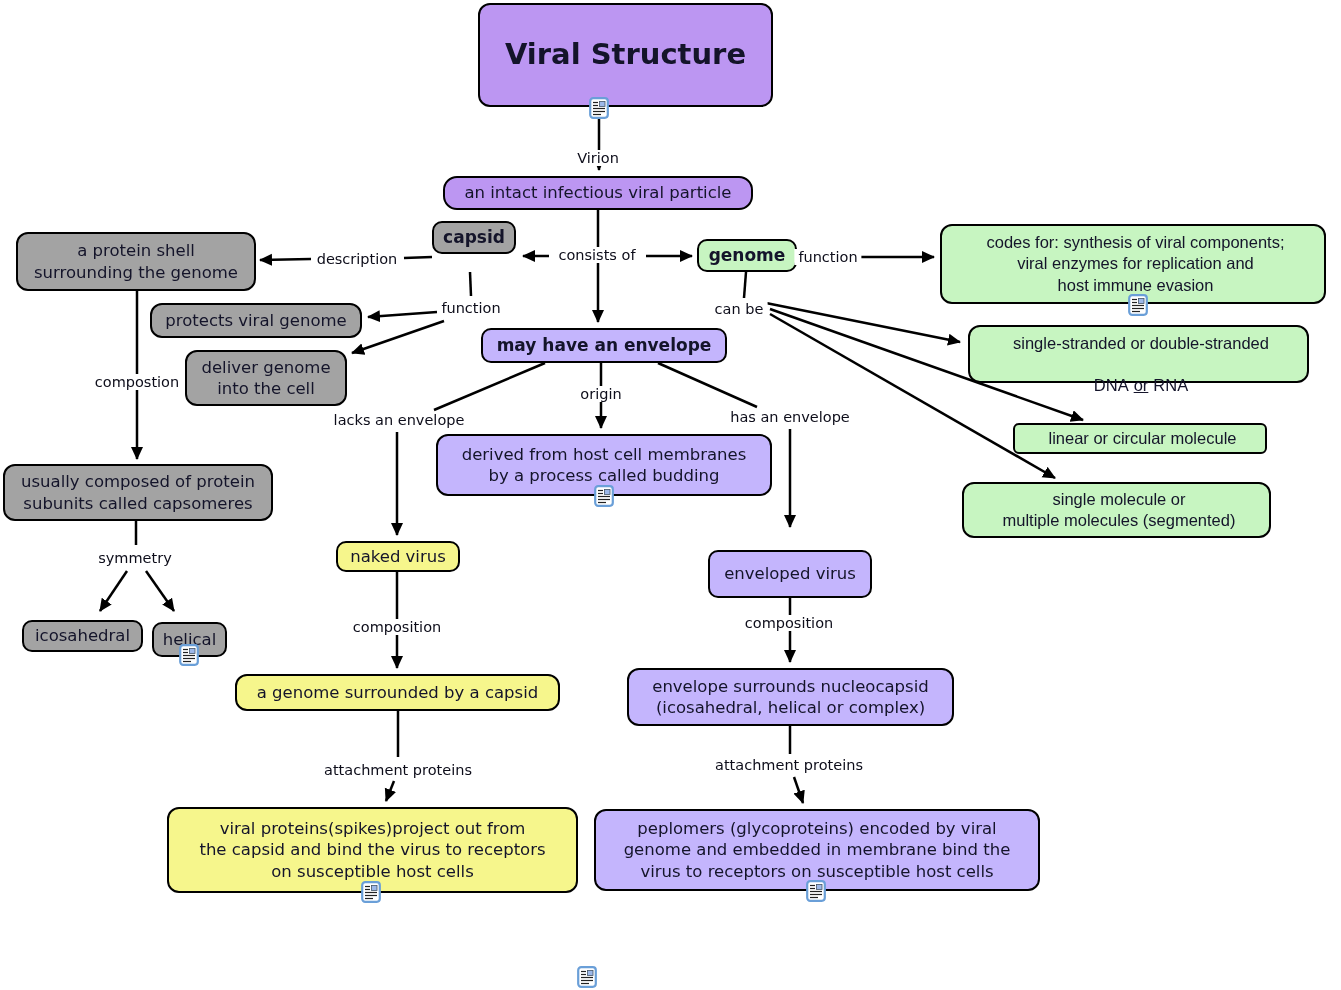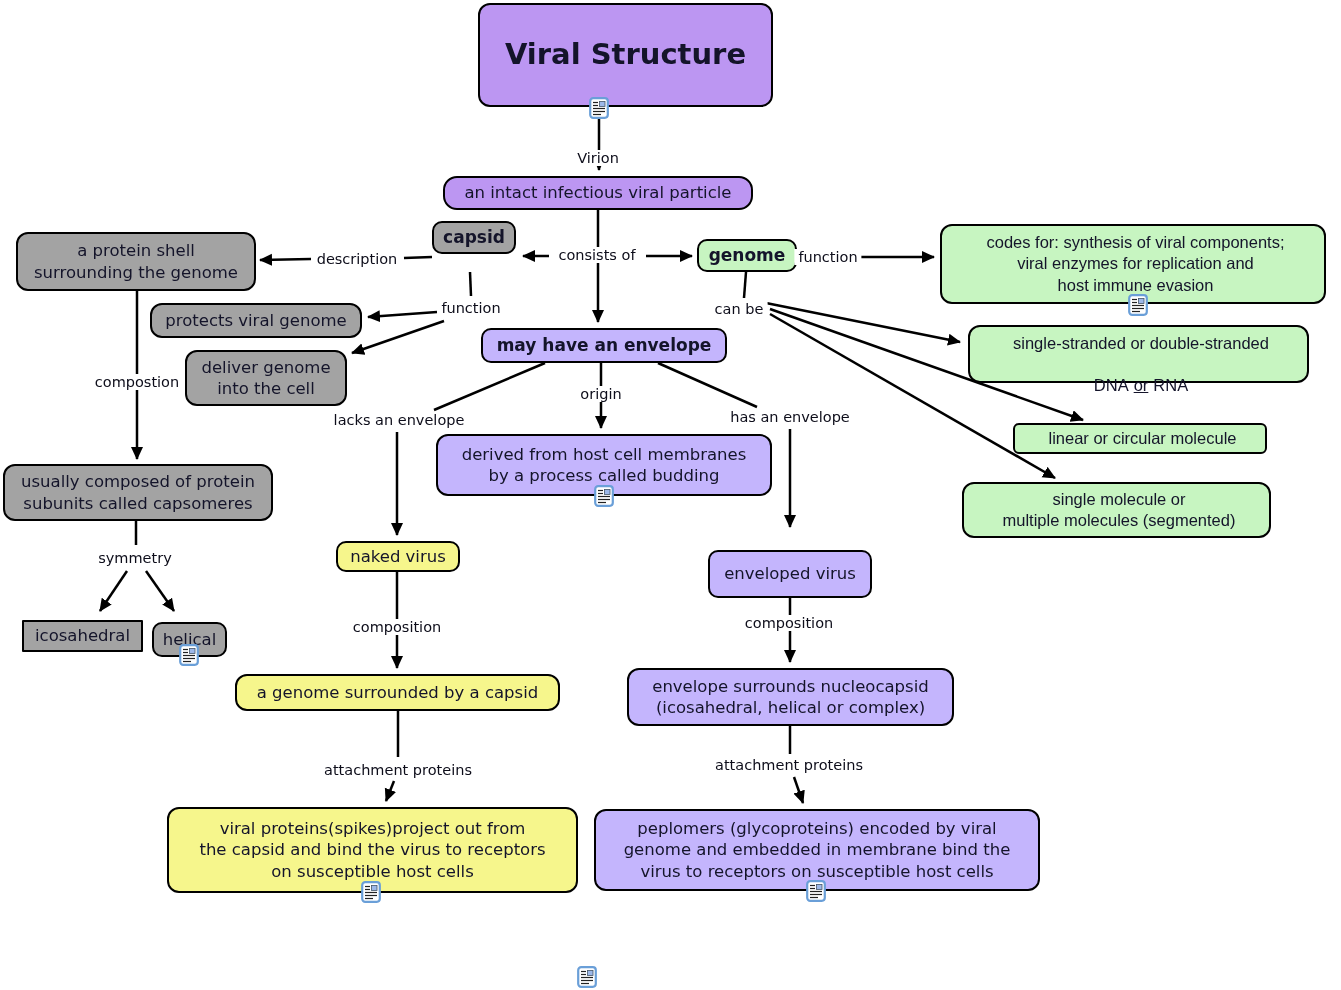--- a/index.html
+++ b/index.html
@@ -105,21 +105,21 @@
 surrounding the genome</div>
 
   <div class="node pink" style="left:150px;top:303px;width:212px;height:35px;">protects viral genome</div>
 
   <div class="node pink" style="left:185px;top:350px;width:162px;height:56px;">deliver genome
 into the cell</div>
 
   <div class="node pink" style="left:3px;top:464px;width:270px;height:57px;">usually composed of protein
 subunits called capsomeres</div>
 
-  <div class="node pink" style="left:22px;top:620px;width:121px;height:32px;border-radius:1px;">icosahedral</div>
+  <div class="node pink" style="left:22px;top:620px;width:121px;height:32px;border-radius:10px;">icosahedral</div>
 
   <div class="node pink" style="left:152px;top:622px;width:75px;height:35px;border-radius:10px;">helical</div>
 
   <div class="node blue bold" style="left:481px;top:328px;width:246px;height:35px;border-radius:10px;">may have an envelope</div>
 
   <div class="node blue" style="left:436px;top:434px;width:336px;height:62px;">derived from host cell membranes
 by a process called budding</div>
 
   <div class="node yellow" style="left:336px;top:541px;width:124px;height:31px;border-radius:10px;text-align:right;">naked virus</div>
 

